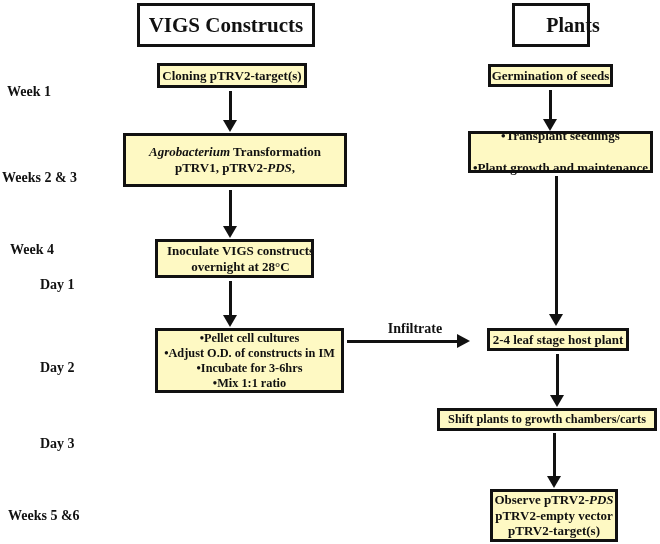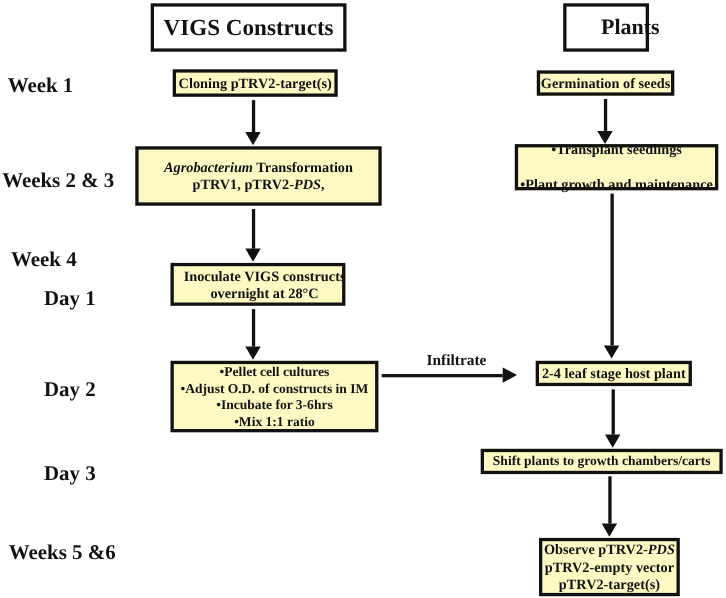--- a/index.html
+++ b/index.html
@@ -37,22 +37,23 @@
     background: #fef9c3;
     font-size: 13px;
     line-height: 1.22;
     white-space: nowrap;
   }
   .box.small-text { font-size: 12.3px; }
   .it { font-style: italic; }
   
   .tl {
     position: absolute;
-    font-size: 19px;
+    font-size: 14px;
     white-space: nowrap;
+    margin-top: 16px;
   }
   
   .arr-v {
     position: absolute;
     width: 3px;
     background: #111111;
   }
   .arr-v::after {
     content: "";
     position: absolute;

